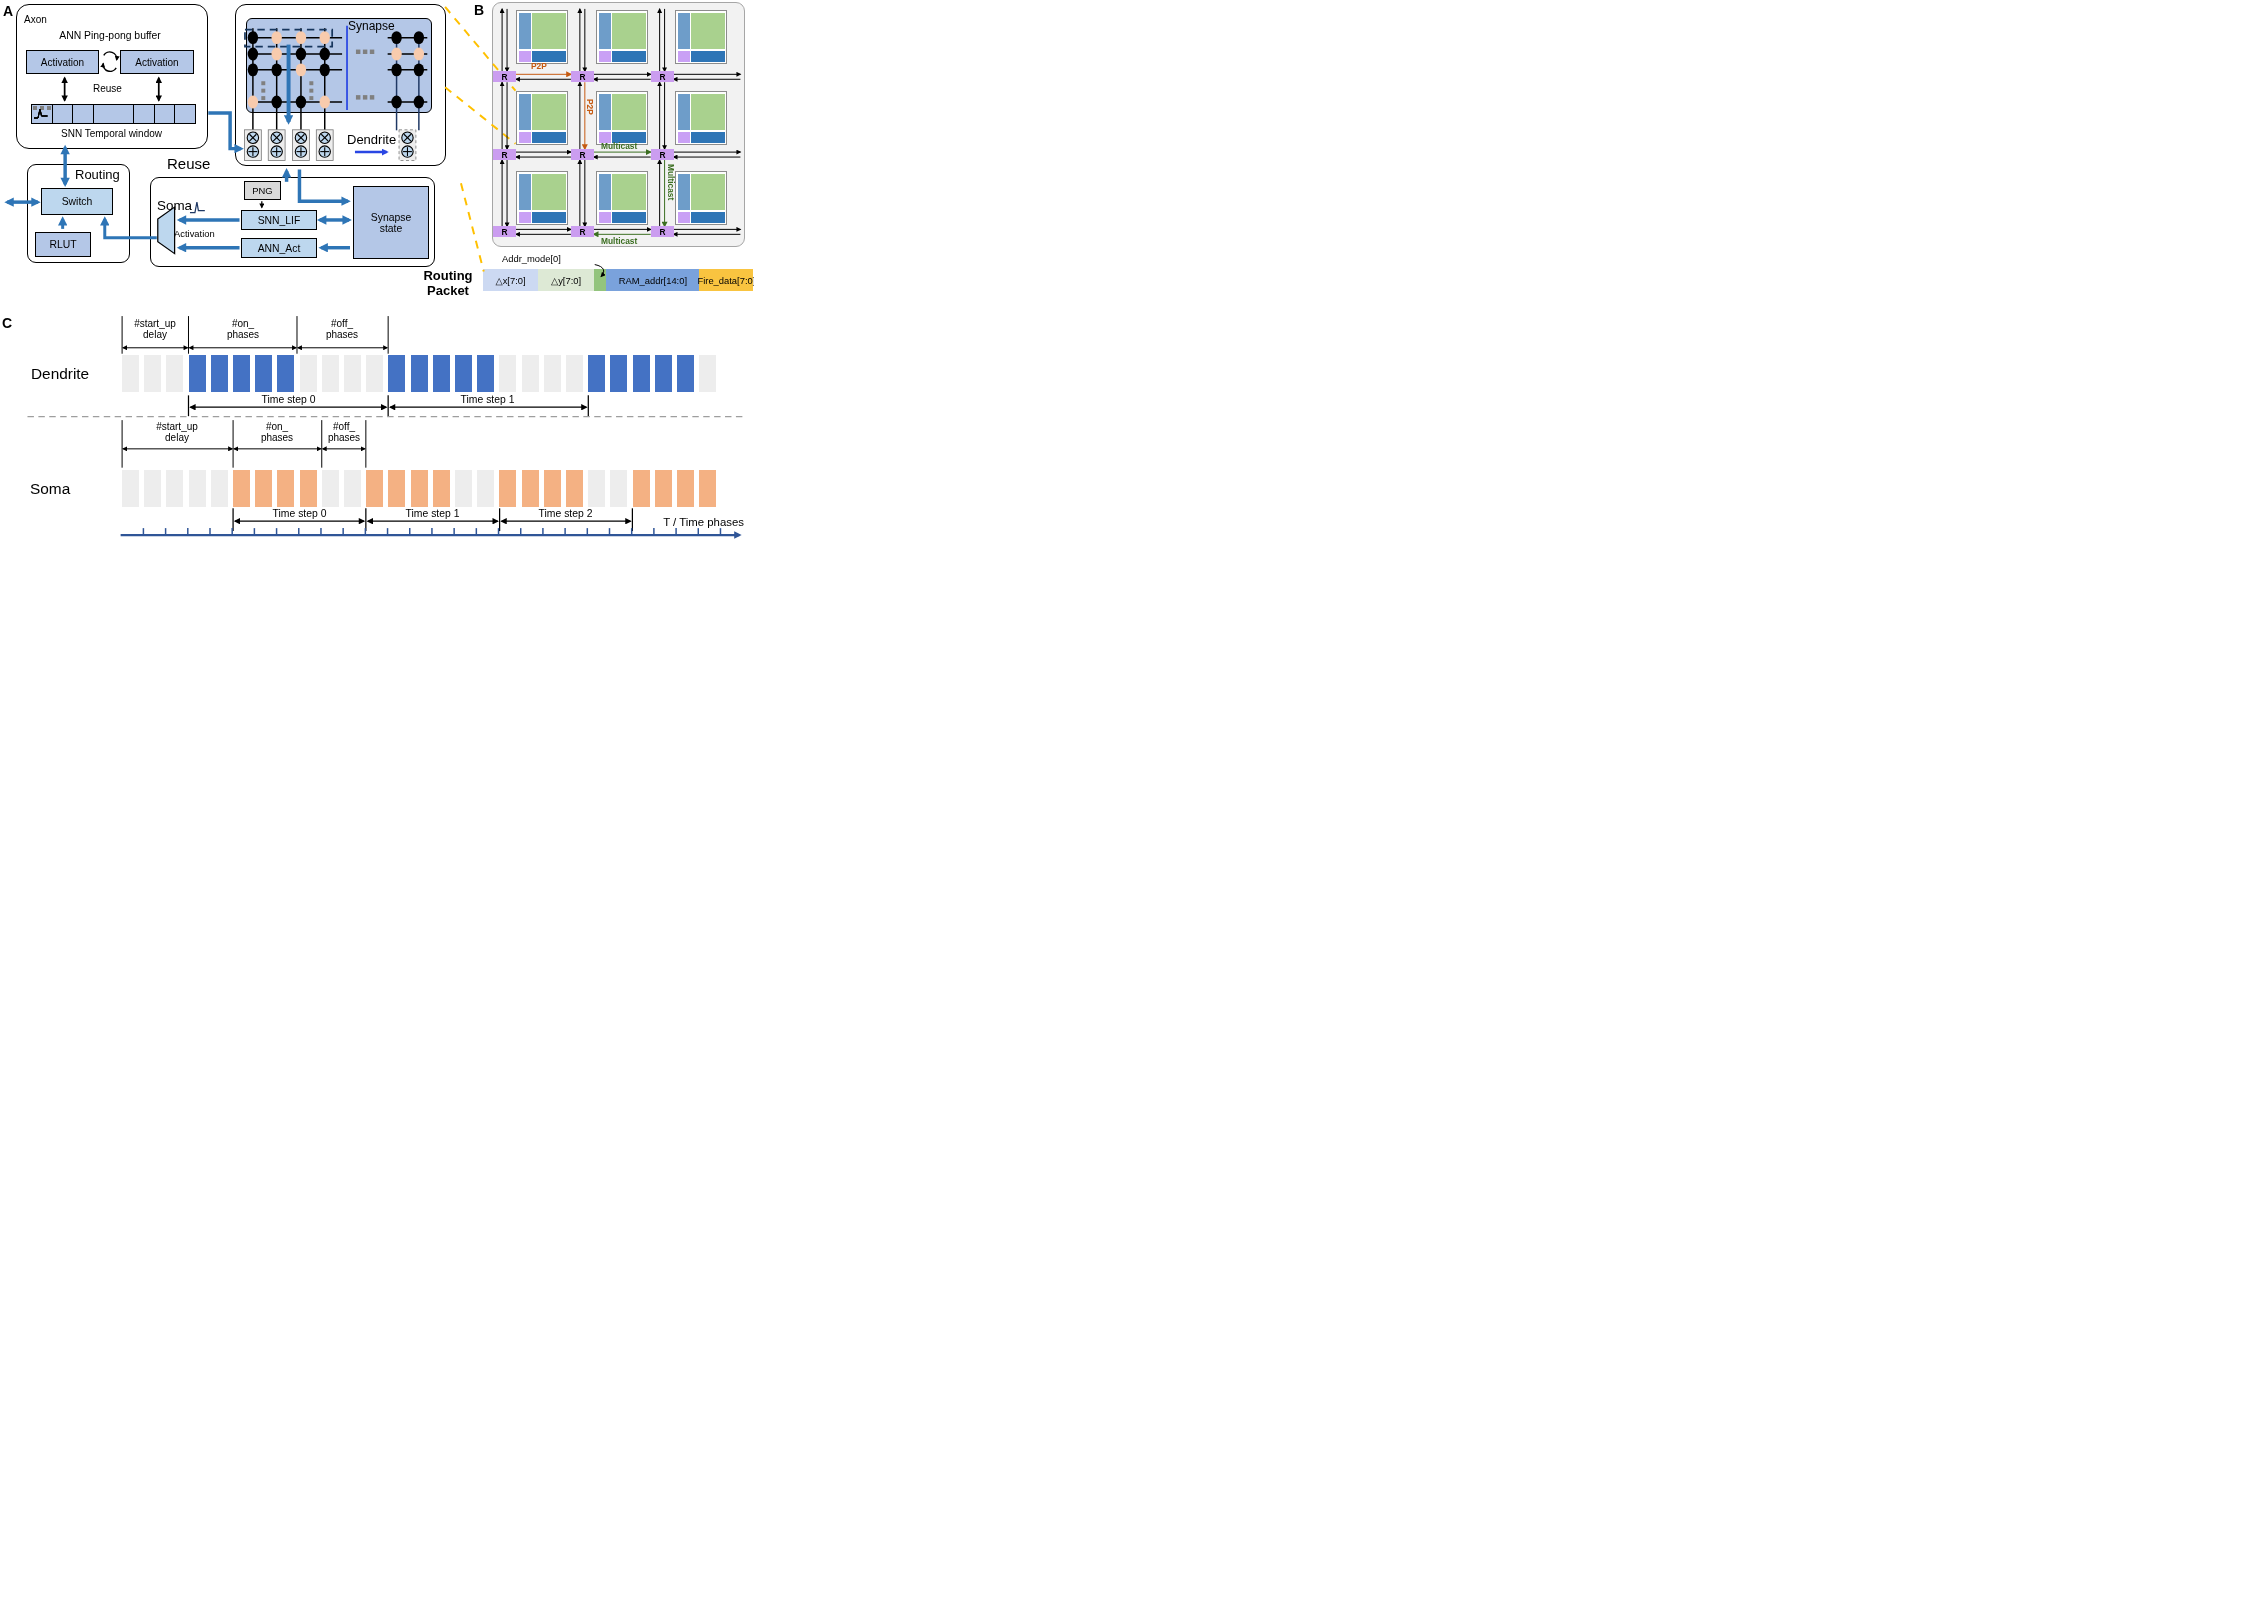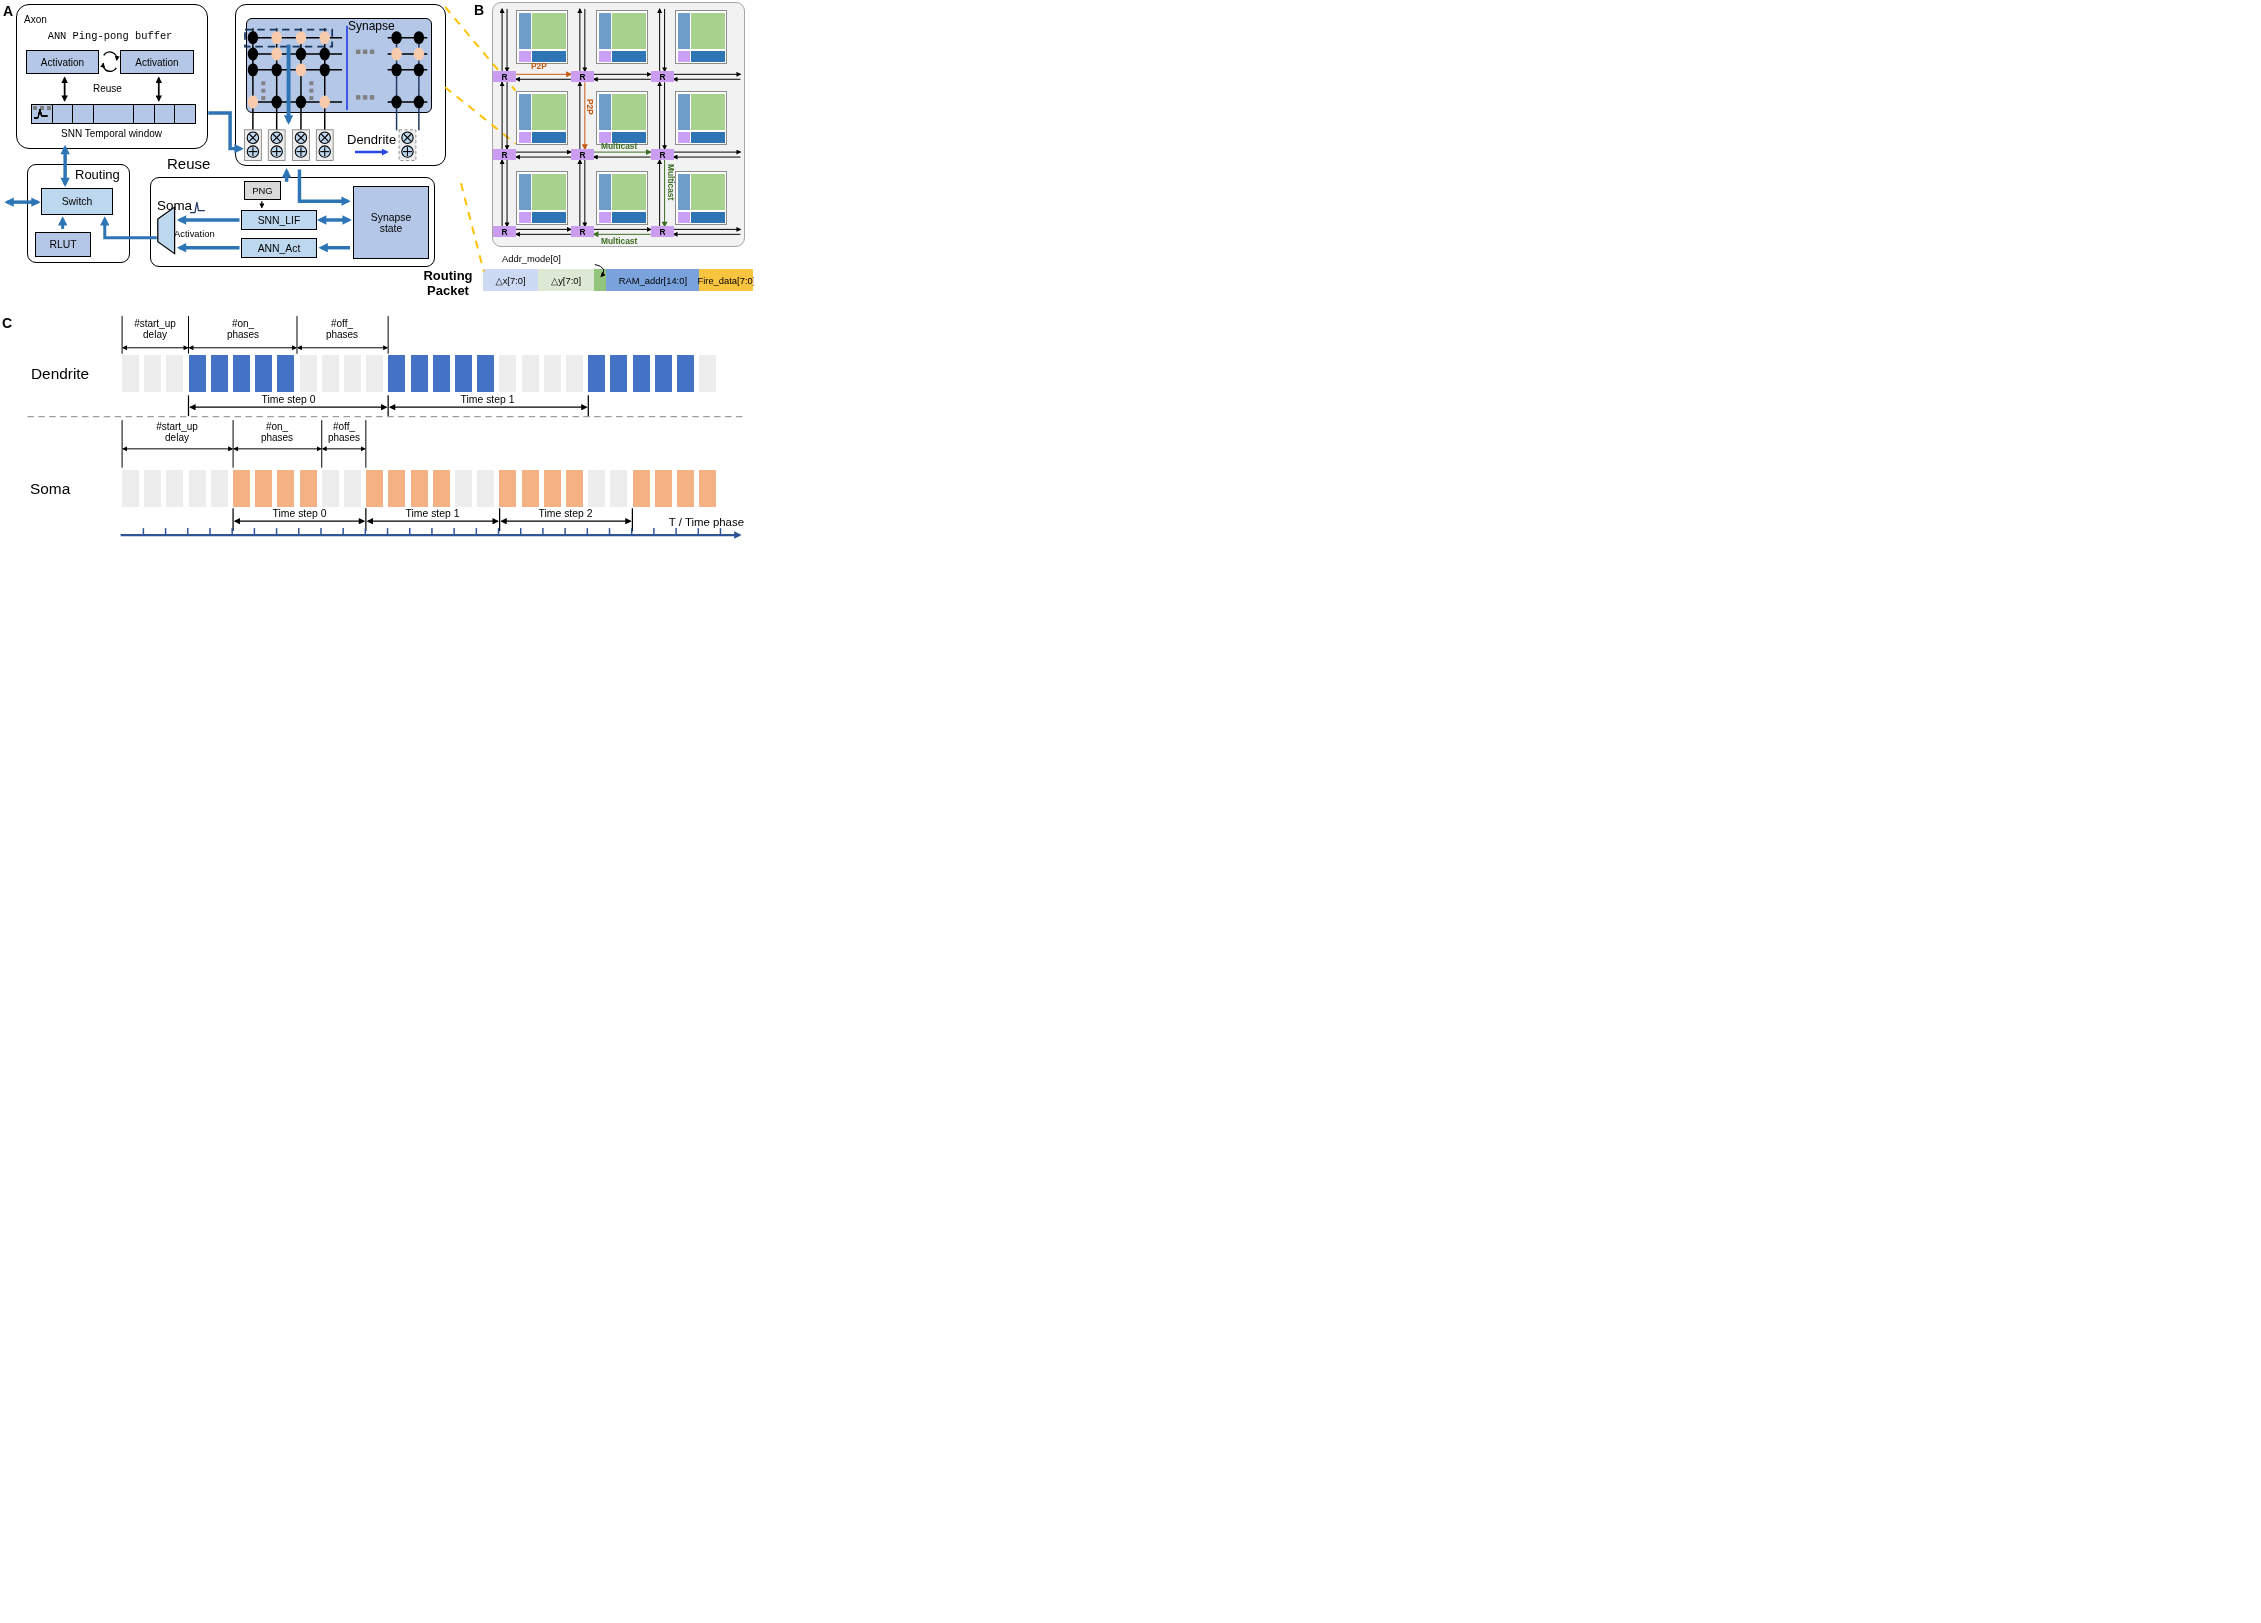--- a/index.html
+++ b/index.html
@@ -23,21 +23,21 @@
 </style>
 </head>
 <body>
 
 <div id="page">
 
   <div class="lbl blab" style="left:3px;top:3px;">A</div>
 
   <div class="box" style="left:16.4px;top:4px;width:192px;height:145px;border-radius:13px;border-width:1.7px;"></div>
   <div class="lbl" style="left:24px;top:14px;font-size:10px;">Axon</div>
-  <div class="lbl ctr" style="left:37px;top:30px;width:146px;font-size:10.4px;font-family:Liberation Mono, monospace;">ANN Ping-pong buffer</div>
+  <div class="lbl ctr" style="left:37px;top:30px;width:146px;font-size:10.4px;">ANN Ping-pong buffer</div>
 
   <div class="fill" style="left:26px;top:50px;width:73px;height:24px;background:#b4c7e7;font-size:10px;">
       <span>Activation</span>
     </div>
   <div class="fill" style="left:120px;top:50px;width:74px;height:24px;background:#b4c7e7;font-size:10px;">
       <span>Activation</span>
     </div>
   <div class="lbl" style="left:93px;top:83px;font-size:10px;">Reuse</div>
 
   <div class="abs" id="snn-row" style="left:31px;top:104px;width:165px;height:20px;border:1.5px solid #000;box-sizing:border-box;display:flex;background:#b4c7e7;">
@@ -283,21 +283,21 @@
       <div>phases</div>
   </div>
   <div class="abs ctr" style="left:307px;top:421px;width:74px;font-size:10px;line-height:11.4px;">
     <div>#off_</div>
       <div>phases</div>
   </div>
   <div class="abs ctr" style="left:260px;top:508px;width:79px;font-size:10.4px;">Time step 0</div>
   <div class="abs ctr" style="left:393px;top:508px;width:79px;font-size:10.4px;">Time step 1</div>
   <div class="abs ctr" style="left:526px;top:508px;width:79px;font-size:10.4px;">Time step 2</div>
 
-  <div class="abs" style="left:637px;top:516px;width:107px;font-size:11.4px;text-align:right;">T / Time phase</div>
+  <div class="abs" style="left:637px;top:516px;width:107px;font-size:11.4px;text-align:right;">T / Time phases</div>
 
   <svg id="overlay" width="754" height="541" viewBox="0 0 1521 1092">
     <defs>
       <marker id="ak" viewBox="0 0 10 10" refX="8" refY="5" markerUnits="userSpaceOnUse" markerWidth="11" markerHeight="10" orient="auto-start-reverse">
           <path d="M0,0L10,5L0,10z" fill="#000"></path>
         </marker>
       <marker id="am" viewBox="0 0 10 10" refX="8" refY="5" markerUnits="userSpaceOnUse" markerWidth="14" markerHeight="13" orient="auto-start-reverse">
           <path d="M0,0L10,5L0,10z" fill="#000"></path>
         </marker>
       <marker id="ab" viewBox="0 0 10 10" refX="7" refY="5" markerUnits="userSpaceOnUse" markerWidth="21" markerHeight="19" orient="auto-start-reverse">

